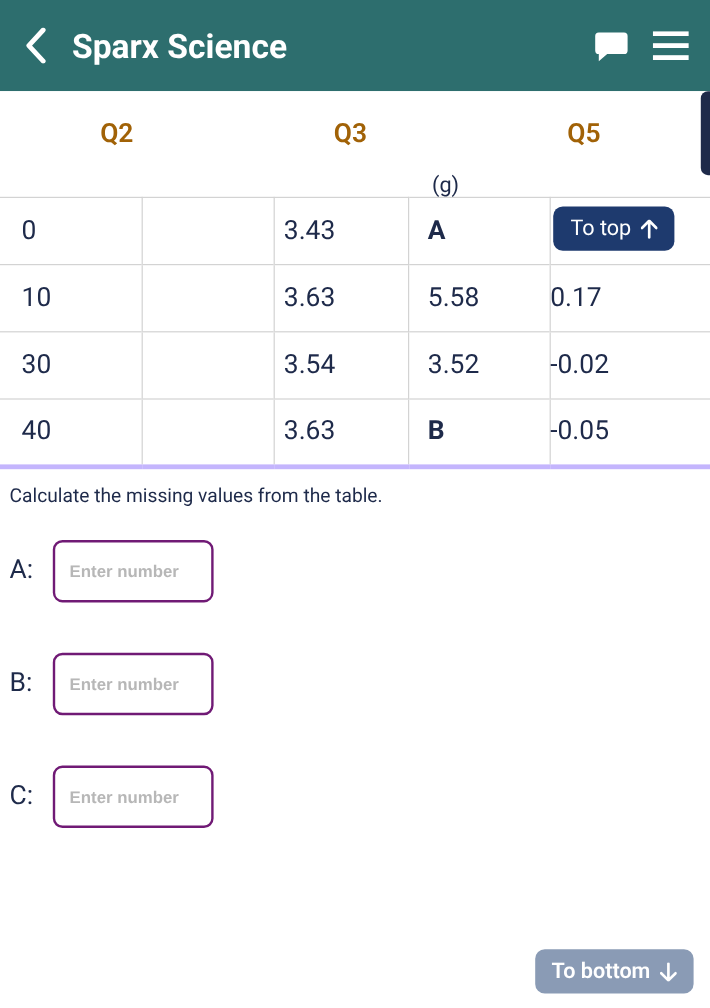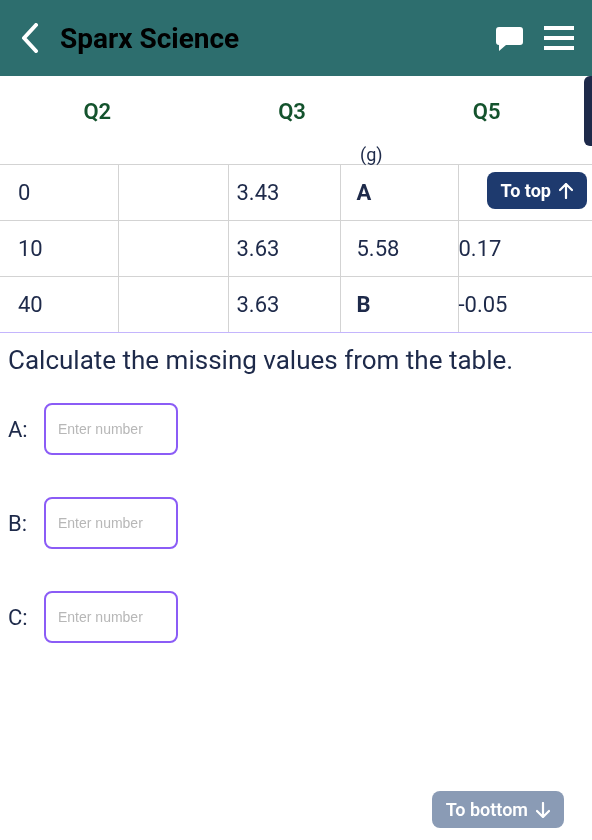--- a/index.html
+++ b/index.html
@@ -3,21 +3,21 @@
 <meta charset="utf-8">
 <style>
   * { box-sizing: border-box; margin: 0; padding: 0; }
   html, body { width: 592px; height: 840px; font-family: -apple-system, BlinkMacSystemFont, "Segoe UI", Roboto, sans-serif; background: #fff; overflow: hidden; }
   .header {
     background: #2d6e6e;
     height: 76px;
     display: flex;
     align-items: center;
     padding: 0 8px 0 0;
-    color: #000000;
+    color: #ffffff;
   }
   .back-btn {
     width: 60px; height: 76px;
     display: flex; align-items: center; justify-content: center;
     cursor: pointer;
   }
   .app-title {
     font-size: 28px;
     font-weight: 700;
     flex: 1;
@@ -37,21 +37,21 @@
     height: 70px;
     background: #fff;
   }
   .tab {
     flex: 1;
     display: flex;
     align-items: center;
     justify-content: center;
     font-size: 22px;
     font-weight: 600;
-    color: #14532d;
+    color: #a16207;
     cursor: pointer;
     position: relative;
   }
   .tab.active {
     background: #1e2a4a;
     color: #fff;
   }
   .tab.active::after {
     content: "";
     position: absolute;
@@ -88,76 +88,77 @@
     width: 100%;
   }
   td {
     border-top: 1px solid #d3d3d3;
     padding: 0;
     height: 56px;
     font-size: 22px;
     color: #1e2a4a;
     vertical-align: middle;
   }
-  tr:last-child td { border-bottom: 1px solid #c4b5fd; }
+  tr:last-child td { border-bottom: 4px solid #c4b5fd; }
   td.col1 { width: 118px; padding-left: 18px; border-right: 1px solid #d3d3d3; }
   td.col2 { width: 110px; border-right: 1px solid #d3d3d3; }
   td.col3 { width: 112px; padding-left: 8px; border-right: 1px solid #d3d3d3; }
   td.col4 { width: 118px; padding-left: 16px; border-right: 1px solid #d3d3d3; }
   td.col5 { padding-left: 0; }
   .bold { font-weight: 700; }
   .instruction {
-    font-size: 26px;
+    font-size: 16px;
     color: #1e2a4a;
     padding: 12px 10px 0 8px;
   }
   .answers {
     padding: 28px 8px 0 8px;
   }
   .answer-row {
     display: flex;
     align-items: center;
     gap: 10px;
     margin-bottom: 42px;
   }
   .answer-label {
     font-size: 22px;
     color: #1e2a4a;
     width: 26px;
   }
   .answer-input {
     width: 134px;
     height: 52px;
-    border: 2px solid #8b5cf6;
+    border: 2px solid #701a75;
     border-radius: 8px;
     font-size: 14px;
     padding: 0 12px;
     color: #1e2a4a;
     outline: none;
+    font-weight: bold;
   }
   .answer-input::placeholder { color: #b7b7b7; }
   .to-top {
     position: absolute;
-    right: 5px;
+    right: 30px;
     top: 26px;
     background: #1e3a6e;
     color: #fff;
     font-size: 18px;
-    font-weight: 700;
+    font-weight: 400;
     padding: 8px 14px;
     border-radius: 8px;
     display: flex;
     align-items: center;
     gap: 8px;
     cursor: pointer;
     z-index: 5;
   }
   .to-bottom {
     position: absolute;
-    right: 28px;
+    right: 14px;
     bottom: 12px;
     background: #8a9bb5;
     color: #fff;
     font-size: 18px;
     font-weight: 600;
     padding: 8px 14px;
     border-radius: 8px;
     display: flex;
     align-items: center;
     gap: 8px;
@@ -216,20 +217,27 @@
         <td class="col5"></td>
       </tr>
       <tr>
         <td class="col1">10</td>
         <td class="col2"></td>
         <td class="col3">3.63</td>
         <td class="col4">5.58</td>
         <td class="col5">0.17</td>
       </tr>
       <tr>
+        <td class="col1">30</td>
+        <td class="col2"></td>
+        <td class="col3">3.54</td>
+        <td class="col4">3.52</td>
+        <td class="col5">-0.02</td>
+      </tr>
+      <tr>
         <td class="col1">40</td>
         <td class="col2"></td>
         <td class="col3">3.63</td>
         <td class="col4 bold">B</td>
         <td class="col5">-0.05</td>
       </tr>
     </tbody>
       </table>
   </div>
 

